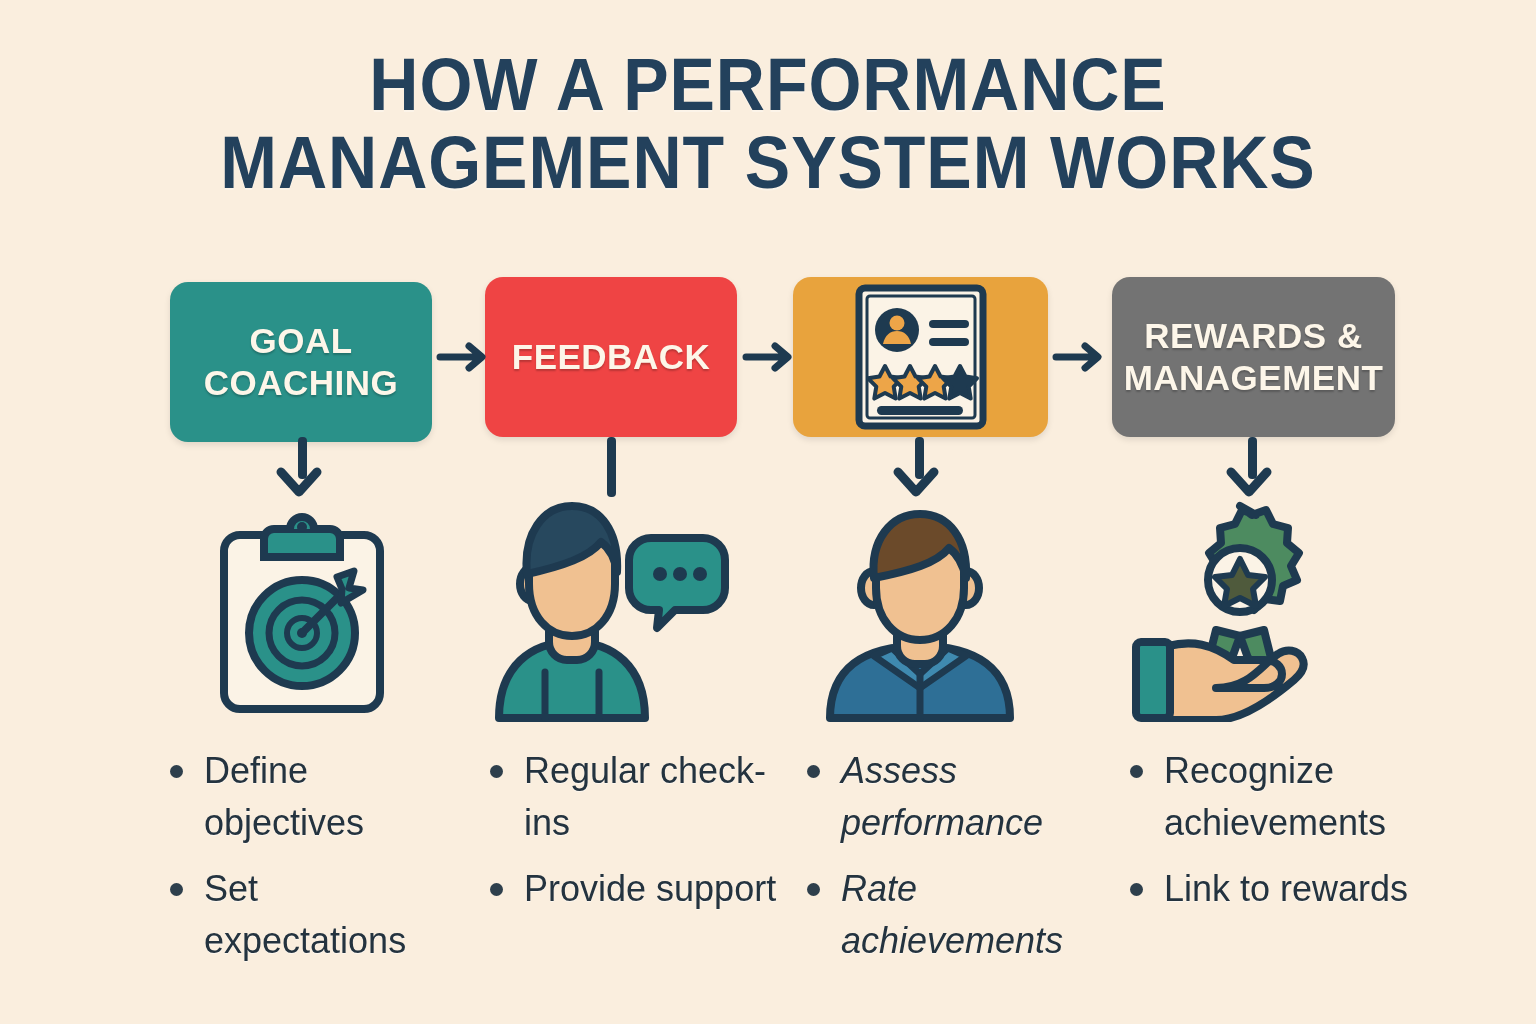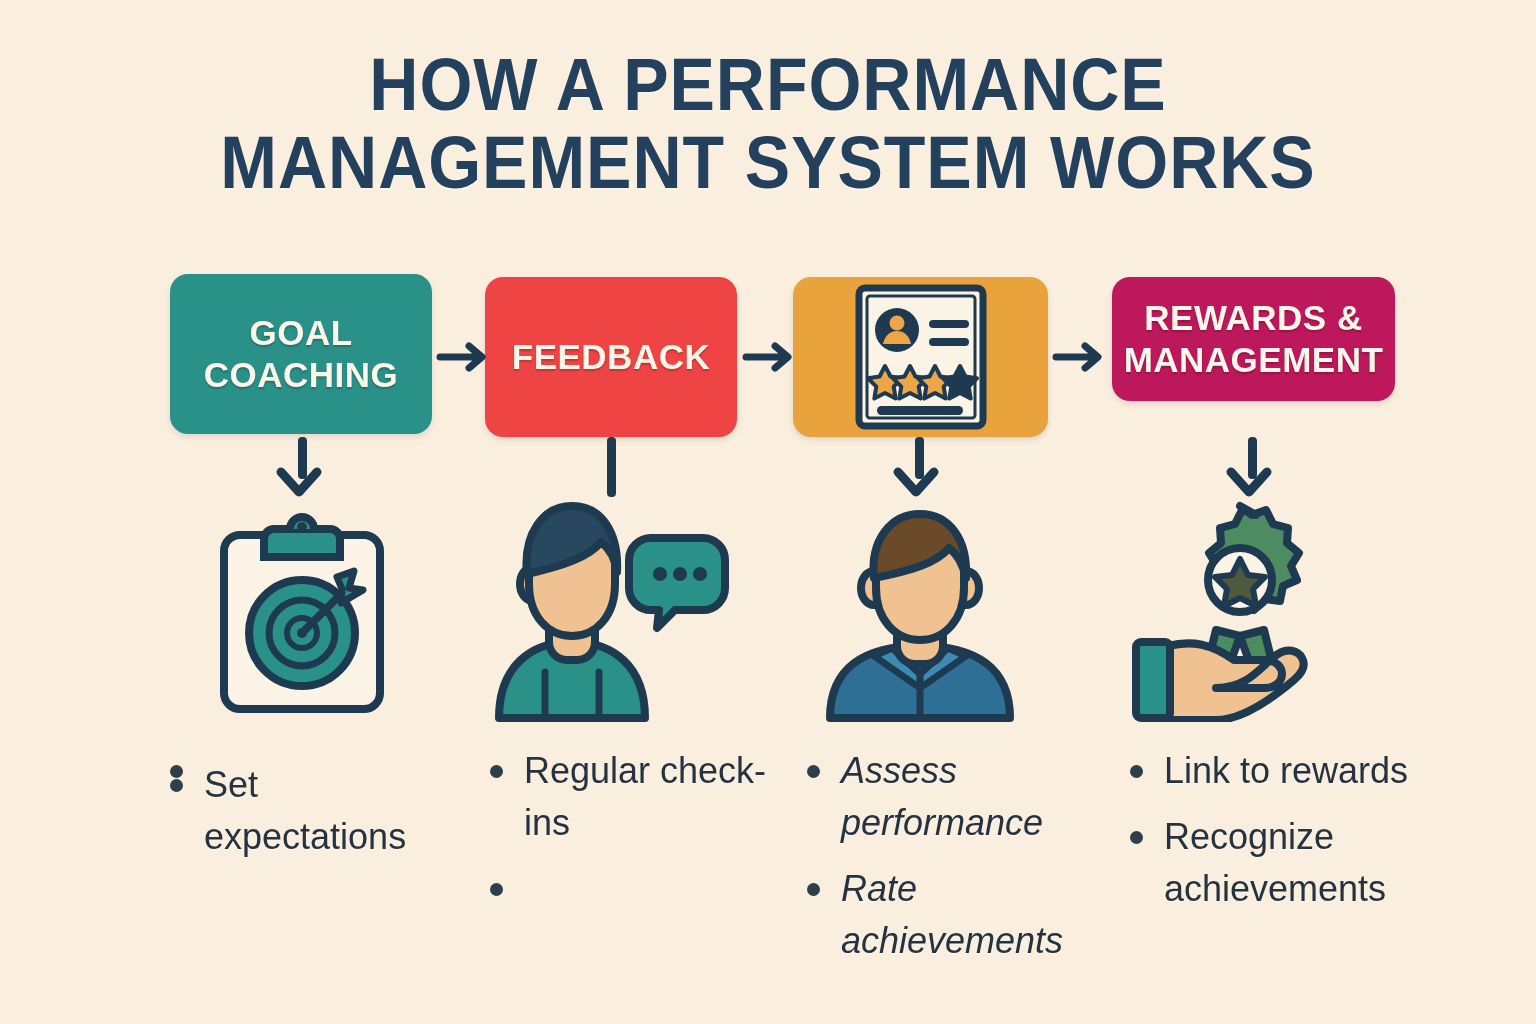--- a/index.html
+++ b/index.html
@@ -36,24 +36,24 @@
     text-align:center;
     color:#fdf6e9;
     font-family:"Liberation Sans Narrow","Liberation Sans",sans-serif;
     font-weight:700;
     font-size:35px;
     line-height:42px;
     letter-spacing:.5px;
     text-shadow:0 2px 2px rgba(0,0,0,.22);
     box-shadow:0 3px 6px rgba(0,0,0,.10);
   }
-  #box1{left:170px;top:274px;width:262px;height:160px;background:#2a9189;}
+  #box1{left:170px;top:282px;width:262px;height:160px;background:#2a9189;}
   #box2{left:485px;top:277px;width:252px;height:160px;background:#ef4444;}
   #box3{left:793px;top:277px;width:255px;height:160px;background:#e8a33d;}
-  #box4{left:1112px;top:277px;width:283px;height:124px;background:#be185d;}
+  #box4{left:1112px;top:277px;width:283px;height:160px;background:#737373;}
   .box .lbl{display:block;padding:0 8px;}
 
   
   .harrow{position:absolute;top:340px;width:60px;height:34px;}
 
   
   .vline{position:absolute;width:9px;background:#1e3a50;border-radius:4px;}
   .vhead{position:absolute;width:46px;height:34px;}
 
   
@@ -205,52 +205,54 @@
       <path d="M34 124l-12 48 28-20 8-22z" fill="#4d8b60" stroke="#1e3a50" stroke-width="8" stroke-linejoin="round"></path>
       <path d="M82 124l12 48-28-20-8-22z" fill="#4d8b60" stroke="#1e3a50" stroke-width="8" stroke-linejoin="round"></path>
     </g>
     <path d="M38 146c24-6 44-2 66 14h30c12 0 18 7 18 14s-6 14-18 14H86c34 0 46-24 62-34 9-6 20-4 24 4 4 7 0 15-8 22-26 22-54 40-78 40H38z" fill="#f0c191" stroke="#1e3a50" stroke-width="8" stroke-linejoin="round"></path>
     <rect x="6" y="142" width="34" height="76" rx="5" fill="#2a9189" stroke="#1e3a50" stroke-width="8"></rect>
   </svg>
 
   <div class="col" id="col1">
     <div class="bullet">
       <span class="dot"></span>
+      <span>Define objectives</span>
     </div>
     <div class="bullet">
       <span class="dot"></span>
       <span>Set expectations</span>
     </div>
   </div>
 
   <div class="col" id="col2">
     <div class="bullet">
       <span class="dot"></span>
       <span>Regular check-ins</span>
     </div>
     <div class="bullet">
       <span class="dot"></span>
+      <span>Provide support</span>
     </div>
   </div>
 
   <div class="col" id="col3">
     <div class="bullet">
       <span class="dot"></span>
       <span>Assess performance</span>
     </div>
     <div class="bullet">
       <span class="dot"></span>
       <span>Rate achievements</span>
     </div>
   </div>
 
   <div class="col" id="col4">
     <div class="bullet">
       <span class="dot"></span>
+      <span>Recognize achievements</span>
+    </div>
+    <div class="bullet">
+      <span class="dot"></span>
       <span>Link to rewards</span>
     </div>
-    <div class="bullet">
-      <span class="dot"></span>
-      <span>Recognize achievements</span>
-    </div>
   </div>
 
 </div>
 
 </body></html>

